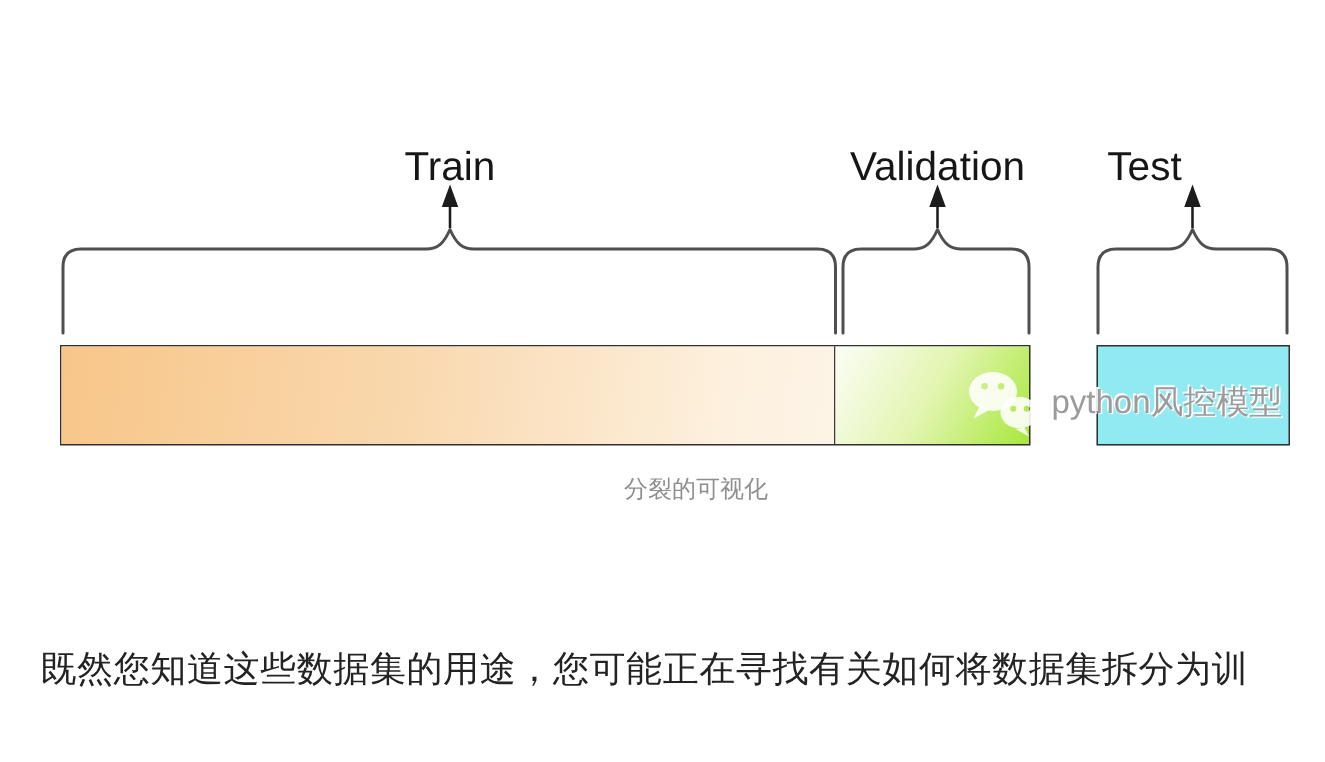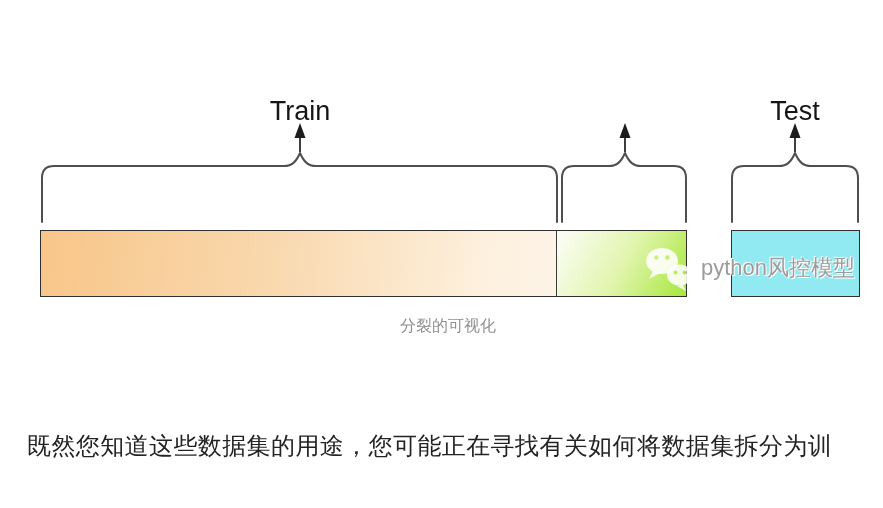--- a/index.html
+++ b/index.html
@@ -32,21 +32,21 @@
     position: absolute;
     top: 96px;
     transform: translateX(-50%);
     font-size: 27px;
     line-height: 30px;
     color: #161616;
     white-space: nowrap;
   }
   .seg-label.train { left: 300px; }
   .seg-label.val   { left: 625px; }
-  .seg-label.test  { left: 795px; }
+  .seg-label.test  { left: 763px; }
 
   .bar-main {
     position: absolute;
     left: 40px;
     top: 230px;
     width: 647px;
     height: 67px;
     border: 1.5px solid #303030;
     display: flex;
   }
@@ -84,21 +84,21 @@
   .watermark-text {
     margin-left: 6px;
     font-size: 22px;
     color: #9b9b9b;
     white-space: nowrap;
     text-shadow: 0 0 2px #ffffff, 1px 1px 0 #ffffff, -1px -1px 0 #ffffff;
   }
 
   .caption {
     position: absolute;
-    left: 448px;
+    left: 464px;
     top: 316px;
     transform: translateX(-50%);
     font-size: 16px;
     color: #8f8f8f;
     white-space: nowrap;
   }
 
   
   .heading {
     position: absolute;
@@ -145,20 +145,21 @@
         <line class="arrow-stem" x1="625" y1="152" x2="625" y2="135"></line>
         <polygon class="arrow-head" points="625,123 619.5,138 630.5,138"></polygon>
       </g>
       <g>
         <line class="arrow-stem" x1="795" y1="152" x2="795" y2="135"></line>
         <polygon class="arrow-head" points="795,123 789.5,138 800.5,138"></polygon>
       </g>
     </svg>
 
     <div class="seg-label train">Train</div>
+    <div class="seg-label val">Validation</div>
     <div class="seg-label test">Test</div>
 
     <div class="bar-main">
       <div class="seg-train"></div>
       <div class="seg-val"></div>
     </div>
     <div class="bar-test"></div>
 
     <div class="watermark">
       <svg class="wx-icon" width="52" height="46" viewBox="0 0 52 46">

